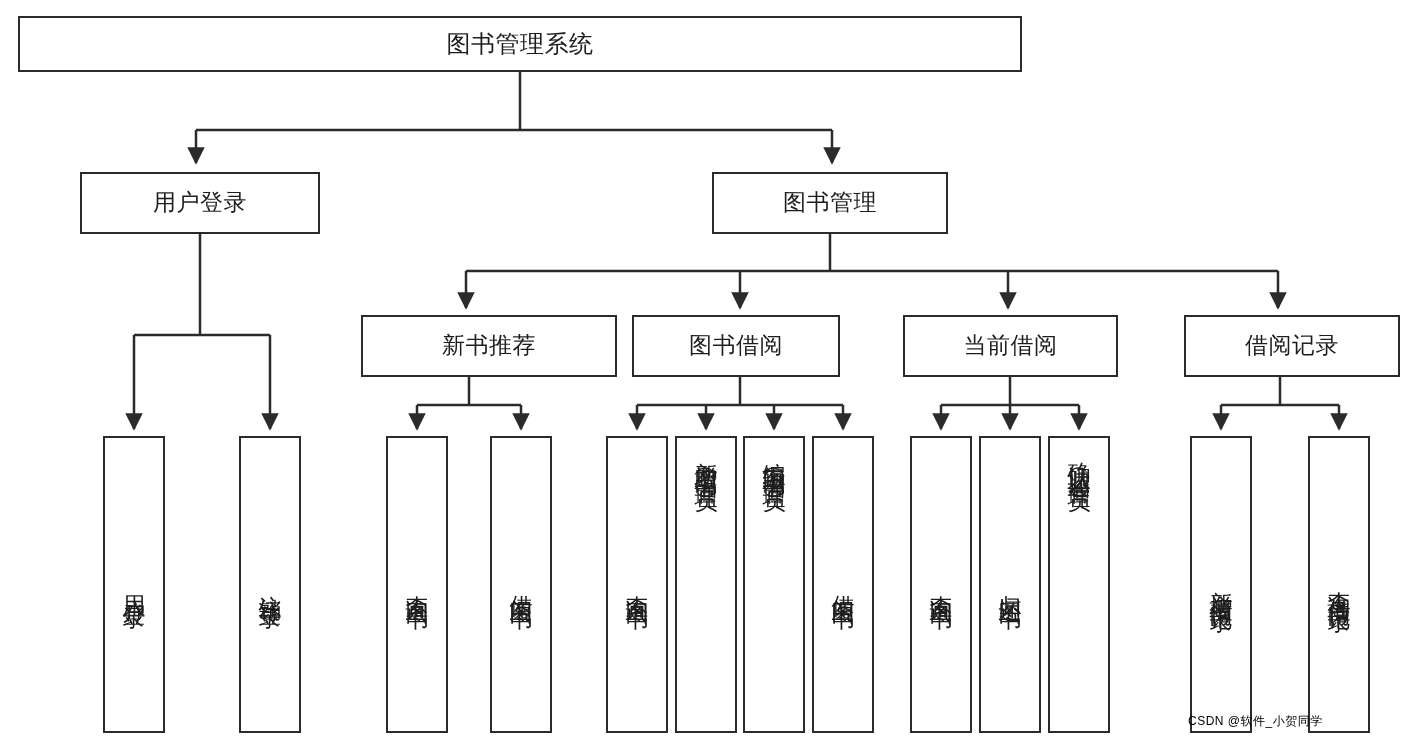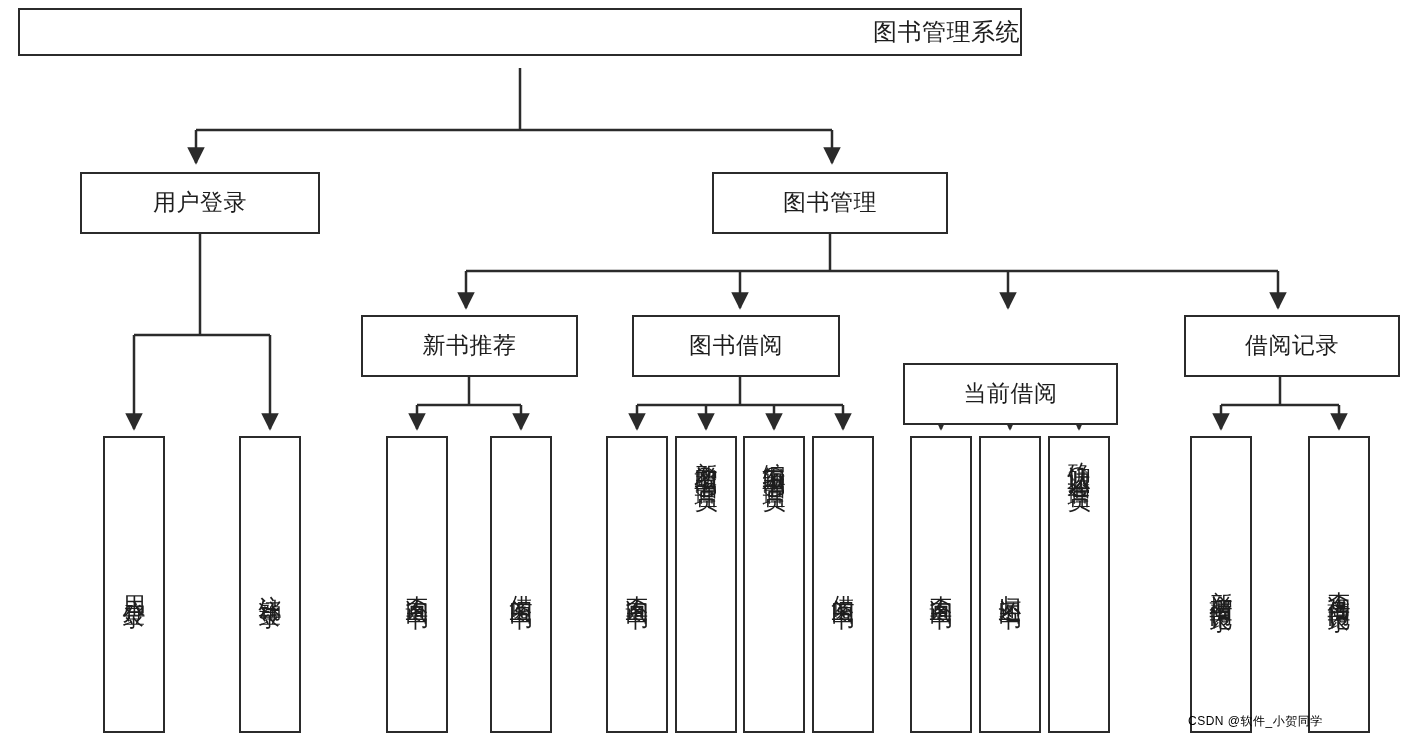--- a/index.html
+++ b/index.html
@@ -126,38 +126,38 @@
       <path d="M 1010 405 L 1010 429" marker-end="url(#arrow)"></path>
       <path d="M 1079 405 L 1079 429" marker-end="url(#arrow)"></path>
 
       <path d="M 1280 377 L 1280 405"></path>
       <path d="M 1221 405 L 1339 405"></path>
       <path d="M 1221 405 L 1221 429" marker-end="url(#arrow)"></path>
       <path d="M 1339 405 L 1339 429" marker-end="url(#arrow)"></path>
     </g>
   </svg>
 
-  <div class="node horiz root" style="left:18px; top:8px; width:1004px; height:48px;justify-content:flex-end;">
+  <div class="node horiz root" style="left:18px; top:16px; width:1004px; height:56px;">
     <span>图书管理系统</span>
   </div>
 
   <div class="node horiz" style="left:80px; top:172px; width:240px; height:62px;">
     <span>用户登录</span>
   </div>
   <div class="node horiz" style="left:712px; top:172px; width:236px; height:62px;">
     <span>图书管理</span>
   </div>
 
-  <div class="node horiz" style="left:361px; top:315px; width:217px; height:62px;">
+  <div class="node horiz" style="left:361px; top:315px; width:256px; height:62px;">
     <span>新书推荐</span>
   </div>
   <div class="node horiz" style="left:632px; top:315px; width:208px; height:62px;">
     <span>图书借阅</span>
   </div>
-  <div class="node horiz" style="left:903px; top:315px; width:215px; height:62px;margin-top:48px;">
+  <div class="node horiz" style="left:903px; top:315px; width:215px; height:62px;">
     <span>当前借阅</span>
   </div>
   <div class="node horiz" style="left:1172px; top:315px; width:216px; height:62px;margin-left:12px;">
     <span>借阅记录</span>
   </div>
 
   <div class="node leaf" style="left:103px; top:436px; width:62px; height:297px;">
     <div class="leaf-inner">
       <span class="vtext">用户登录</span>
     </div>

